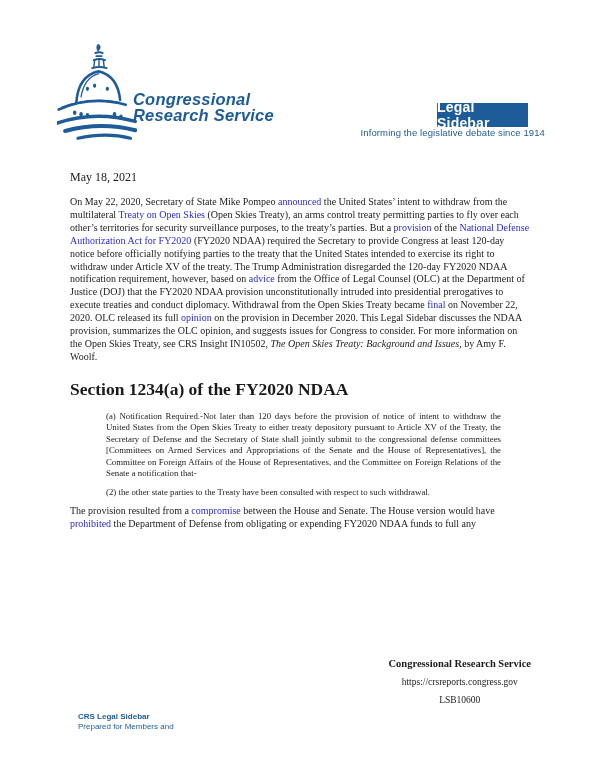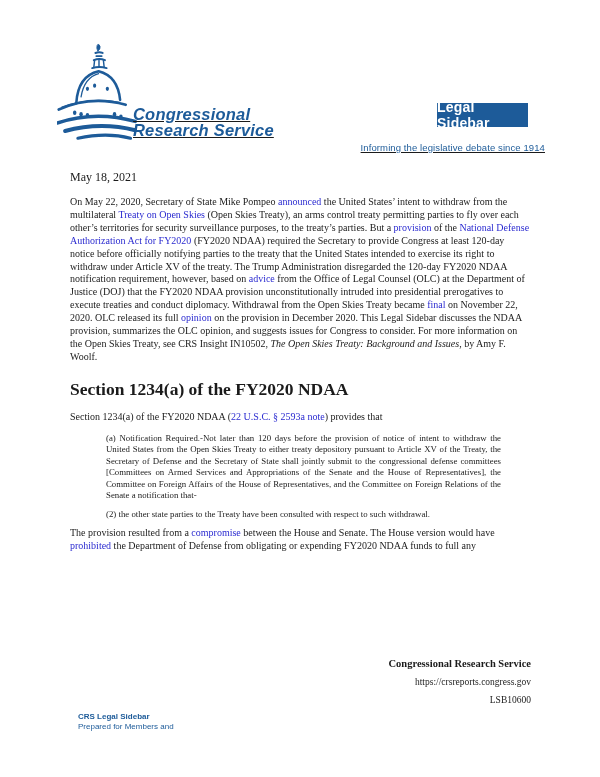--- a/index.html
+++ b/index.html
@@ -9,21 +9,21 @@
     --ink:#1b1b1b;
   }
   *{margin:0;padding:0;box-sizing:border-box;}
   html,body{background:#ffffff;}
   .page{
     position:relative;width:600px;height:777px;background:#ffffff;
     font-family:"Liberation Serif",serif;color:var(--ink);overflow:hidden;
   }
   
   .dome{position:absolute;left:57px;top:41px;width:80px;height:102px;}
-  .wordmark{position:absolute;left:133px;top:106px;width:412px;text-decoration:underline;}
+  .wordmark{position:absolute;left:133px;top:91px;width:412px;}
   .wm-line{
     font-family:"Liberation Sans",sans-serif;font-weight:bold;font-style:italic;
     font-size:16.5px;line-height:16px;color:var(--crs-blue);letter-spacing:.2px;
   }
   .tagline-row{display:flex;align-items:flex-end;margin-top:4px;flex-direction:column;}
   .tagline{
     font-family:"Liberation Sans",sans-serif;font-size:9.5px;color:var(--crs-blue);
     white-space:nowrap;letter-spacing:.1px;
   }
   .gray-rule{flex:1;border-bottom:2px solid var(--rule-gray);margin:0 0 2px 5px;}
@@ -38,21 +38,21 @@
   .doc-date{font-size:12px;margin-bottom:11px;}
   p.body{font-size:10px;line-height:12.9px;text-align:left;}
   h2.sec{font-size:17.5px;font-weight:bold;margin:15px 0 11px 0;}
   .lnk{color:var(--link-blue);text-decoration:none;cursor:pointer;}
   blockquote.quote{
     margin:9px 30px 0 36px;font-size:8.8px;line-height:11.5px;text-align:justify;
   }
   blockquote.quote p{margin-bottom:7px;}
   p.closing{margin-top:4px;font-size:10px;line-height:12.9px;}
   
-  .footer-right{position:absolute;right:69px;top:655px;text-align:right;}
+  .footer-right{position:absolute;right:69px;top:655px;text-align:center;}
   .fr-org{font-size:10.5px;font-weight:bold;line-height:18px;}
   .fr-url{font-size:9.5px;line-height:18px;}
   .fr-id{font-size:9.5px;line-height:18px;}
   .footer-left{
     position:absolute;left:78px;top:712px;width:483px;
     font-family:"Liberation Sans",sans-serif;font-size:8px;line-height:10px;color:var(--crs-blue);
   }
   .fl-title{font-weight:bold;}
   .fl-row{display:flex;align-items:flex-end;}
   .blue-rule{flex:1;border-bottom:1.5px solid var(--crs-blue);margin:0 0 2px 6px;}
@@ -104,21 +104,20 @@
 
   <div class="badge">Legal Sidebar</div>
 
   <div class="content">
     <div class="doc-date">May 18, 2021</div>
 
     <p class="body"><span>On May 22, 2020, Secretary of State Mike Pompeo </span><a class="lnk" href="#">announced</a><span> the United States’ intent to withdraw from the multilateral </span><a class="lnk" href="#">Treaty on Open Skies</a><span> (Open Skies Treaty), an arms control treaty permitting parties to fly over each other’s territories for security surveillance purposes, to the treaty’s parties. But a </span><a class="lnk" href="#">provision</a><span> of the </span><a class="lnk" href="#">National Defense Authorization Act for FY2020</a><span> (FY2020 NDAA) required the Secretary to provide Congress at least 120-day notice before officially notifying parties to the treaty that the United States intended to exercise its right to withdraw under Article XV of the treaty. The Trump Administration disregarded the 120-day FY2020 NDAA notification requirement, however, based on </span><a class="lnk" href="#">advice</a><span> from the Office of Legal Counsel (OLC) at the Department of Justice (DOJ) that the FY2020 NDAA provision unconstitutionally intruded into presidential prerogatives to execute treaties and conduct diplomacy. Withdrawal from the Open Skies Treaty became </span><a class="lnk" href="#">final</a><span> on November 22, 2020. OLC released its full </span><a class="lnk" href="#">opinion</a><span> on the provision in December 2020. This Legal Sidebar discusses the NDAA provision, summarizes the OLC opinion, and suggests issues for Congress to consider. For more information on the Open Skies Treaty, see CRS Insight IN10502, </span><i>The Open Skies Treaty: Background and Issues</i><span>, by Amy F. Woolf.</span></p>
 
     <h2 class="sec">Section 1234(a) of the FY2020 NDAA</h2>
 
-    <p class="body"><span>Section 1234(a) of the FY2020 NDAA (</span><a class="lnk" href="#">22 U.S.C. § 2593a note</a><span>) provides that</span></p>
 
     <blockquote class="quote">
       <p>(a) Notification Required.-Not later than 120 days before the provision of notice of intent to withdraw the United States from the Open Skies Treaty to either treaty depository pursuant to Article XV of the Treaty, the Secretary of Defense and the Secretary of State shall jointly submit to the congressional defense committees [Committees on Armed Services and Appropriations of the Senate and the House of Representatives], the Committee on Foreign Affairs of the House of Representatives, and the Committee on Foreign Relations of the Senate a notification that-</p>
       <p>(2) the other state parties to the Treaty have been consulted with respect to such withdrawal.</p>
     </blockquote>
 
     <p class="closing"><span>The provision resulted from a </span><a class="lnk" href="#">compromise</a><span> between the House and Senate. The House version would have </span><a class="lnk" href="#">prohibited</a><span> the Department of Defense from obligating or expending FY2020 NDAA funds to full any</span></p>
   </div>
 
   <div class="footer-right">

